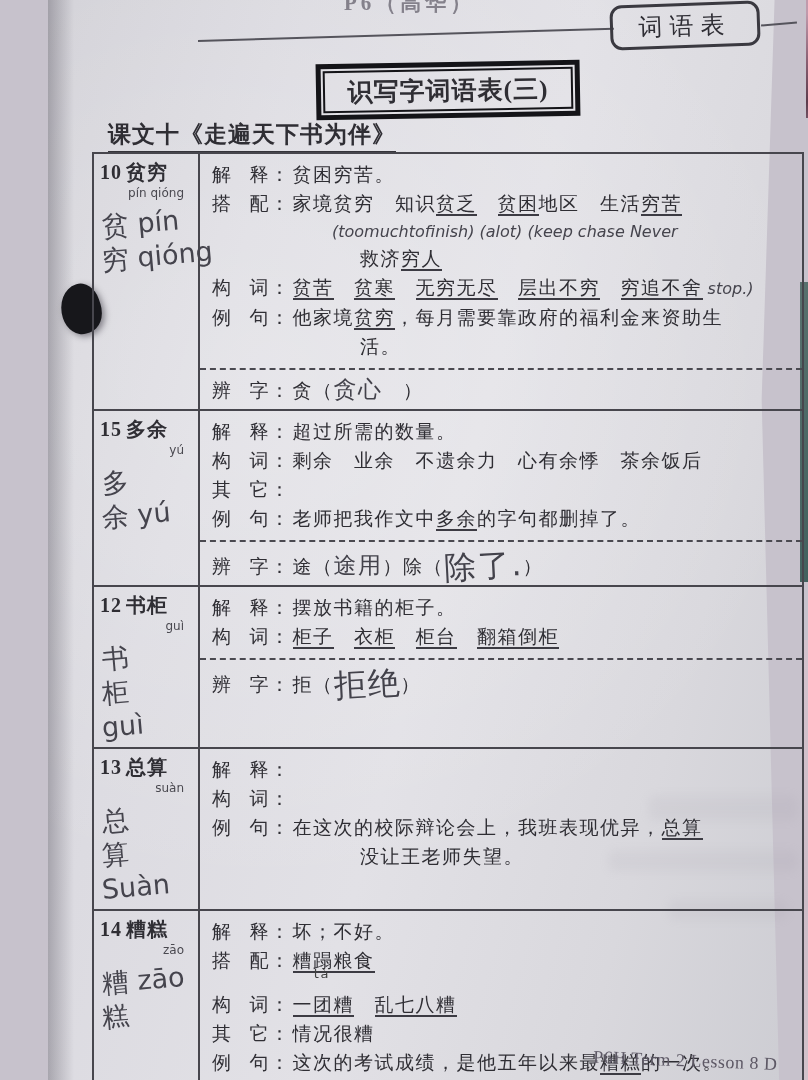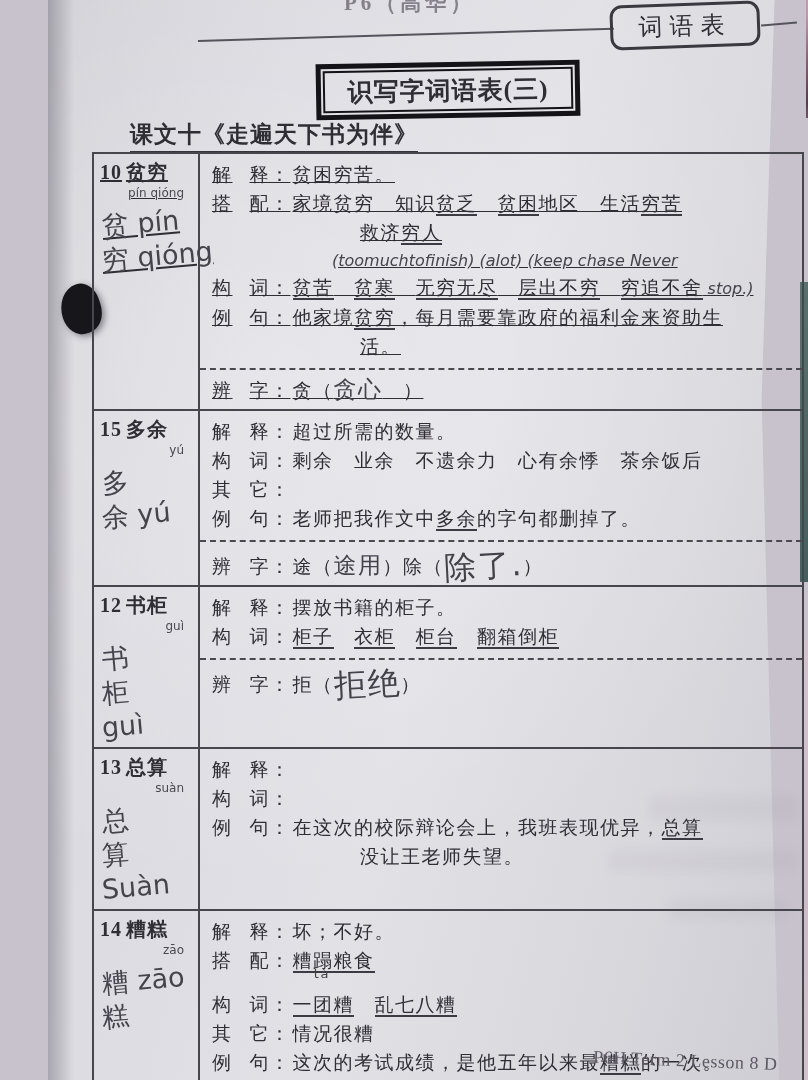--- a/index.html
+++ b/index.html
@@ -48,21 +48,21 @@
   .corner-tab { position:absolute; left:562px; top:3px; width:150px; height:45px;
     border:3px solid #3a3940; border-radius:12px; display:flex; align-items:center; justify-content:center;
     font-size:24px; letter-spacing:7px; color:#2f2e35; transform:rotate(-2deg); }
 
   
   .title-box { position:absolute; left:268px; top:62px; width:264px; height:56px;
     border:5px solid #141418; padding:2px; transform:rotate(-1deg); }
   .title-inner { width:100%; height:100%; border:2px solid #141418; display:flex;
     align-items:center; justify-content:center; font-size:25px; font-weight:bold; letter-spacing:1px; }
 
-  .lesson-heading { position:absolute; left:82px; top:119px; font-size:23px; font-weight:bold;
+  .lesson-heading { position:absolute; left:60px; top:119px; font-size:23px; font-weight:bold;
     letter-spacing:1px; border-bottom:2.5px solid #35343a; padding-bottom:1px; }
 
   
   .vtable { position:absolute; left:44px; top:152px; width:712px; border:2.5px solid #47464d; }
   .entry-row { display:flex; border-bottom:2px solid #47464d; }
   .entry-row:last-child { border-bottom:none; }
   .cell-left { width:106px; flex-shrink:0; border-right:2px solid #47464d; padding:5px 4px 2px 6px; }
   .cell-right { flex:1; padding:6px 10px 4px 12px; overflow:hidden; }
 
   .word-head { font-size:20px; font-weight:bold; letter-spacing:1px; white-space:nowrap; }
@@ -121,21 +121,21 @@
     <div class="corner-tab">词语表</div>
 
     <div class="title-box">
       <div class="title-inner">识写字词语表(三)</div>
     </div>
 
     <div class="lesson-heading">课文十《走遍天下书为伴》</div>
 
     <div class="vtable">
       <div id="vtbody">
-          <div class="entry-row" style="min-height: 202px; text-decoration: underline;">
+          <div class="entry-row" style="min-height: 202px;">
             <div class="cell-left">
               <div class="word-head"><span class="word-num">10</span><span>贫穷</span></div>
               <div class="word-py">pín qióng</div>
               <div class="hw-block">
                 <div class="hw-zh-line">贫 pín</div>
                 <div class="hw-zh-line">穷 qióng</div>
               </div>
             </div>
             <div class="cell-right">
               <div class="line">
@@ -147,25 +147,25 @@
                 <div class="lineseg"><span class="seg">贫困穷苦。</span></div>
               </div>
               <div class="line">
                 <div class="lab">
                   <span>搭</span>
                   <span>配</span>
                 </div>
                 <span class="colon">：</span>
                 <div class="lineseg"><span class="seg">家境贫穷　知识</span><span class="seg u">贫乏</span><span class="seg">　</span><span class="seg u">贫困</span><span class="seg">地区　生活</span><span class="seg u">穷苦</span></div>
               </div>
+              <div class="line hwline">
+                <div class="lineseg"><span class="seg hw-en">(toomuchtofinish) (alot) (keep chase Never</span></div>
+              </div>
               <div class="line cont">
                 <div class="lineseg"><span class="seg">救济</span><span class="seg u">穷人</span></div>
-              </div>
-              <div class="line hwline">
-                <div class="lineseg"><span class="seg hw-en">(toomuchtofinish) (alot) (keep chase Never</span></div>
               </div>
               <div class="line">
                 <div class="lab">
                   <span>构</span>
                   <span>词</span>
                 </div>
                 <span class="colon">：</span>
                 <div class="lineseg"><span class="seg u">贫苦</span><span class="seg">　</span><span class="seg u">贫寒</span><span class="seg">　</span><span class="seg u">无穷无尽</span><span class="seg">　</span><span class="seg u">层出不穷</span><span class="seg">　</span><span class="seg u">穷追不舍</span><span class="seg hw-en"> stop.)</span></div>
               </div>
               <div class="line">

